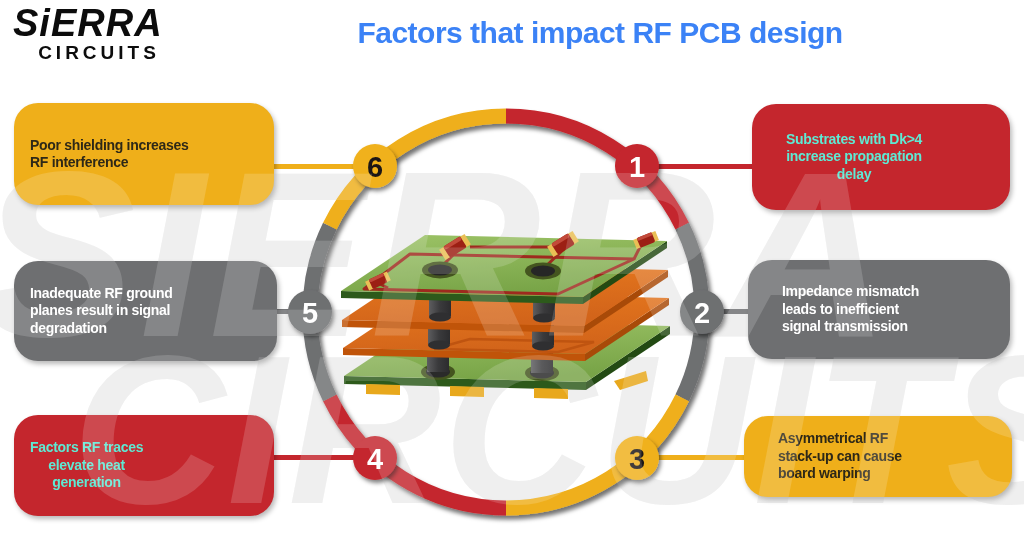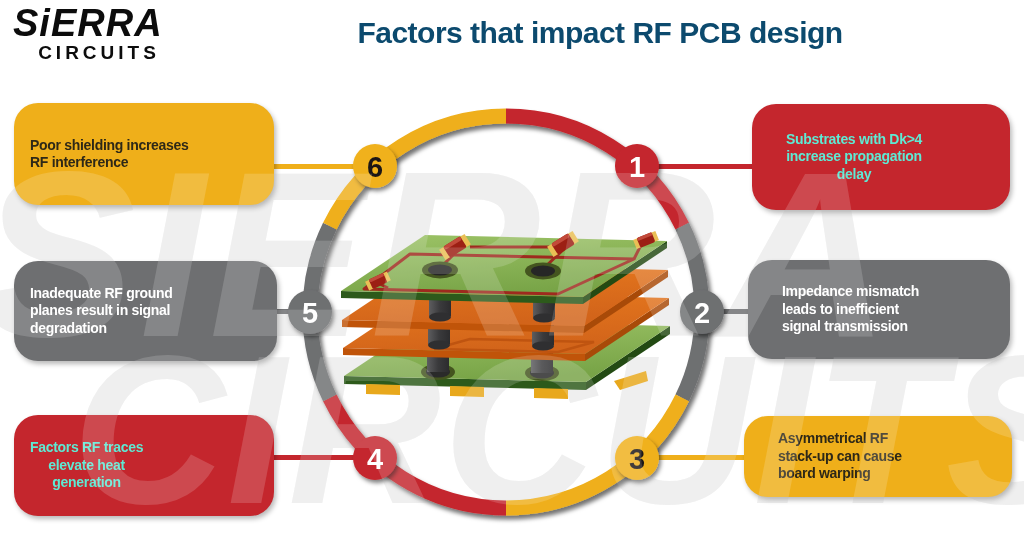--- a/index.html
+++ b/index.html
@@ -14,21 +14,21 @@
   .wm-back  { z-index:0; color:#ececec; }
   .wm-front { z-index:60; color:#ffffff; opacity:0.16; }
   .wm .l1 { position:absolute; left:-22px; top:118px; font-size:236px; letter-spacing:4px; }
   .wm .l2 { position:absolute; left:72px;  top:308px; font-size:212px; letter-spacing:2px; }
 
   
   .brand { position:absolute; left:13px; top:4px; z-index:30; color:#0c0c0c; }
   .brand-name { font-size:38px; font-weight:900; font-style:italic; letter-spacing:1px; line-height:1; }
   .brand-sub  { font-size:19px; font-weight:700; letter-spacing:4px; text-align:center; width:172px; line-height:1.1; margin-top:1px; }
   .title { position:absolute; left:300px; top:16px; width:600px; z-index:30;
-           text-align:center; font-size:30px; font-weight:700; color:#0c4a6e; letter-spacing:-0.5px; }
+           text-align:center; font-size:30px; font-weight:700; color:#3b82f6; letter-spacing:-0.5px; }
 
   
   #scene { position:absolute; left:0; top:0; z-index:10; }
 
   
   .factor-box { position:absolute; z-index:20; display:flex; align-items:center;
                 border-radius:24px; box-shadow:2px 3px 5px rgba(0,0,0,0.28);
                 font-size:14px; font-weight:700; line-height:1.25; letter-spacing:-0.3px;
                 white-space:pre-line; }
   .yellow-box { background:#EFAF1A; color:#2e2817; }

